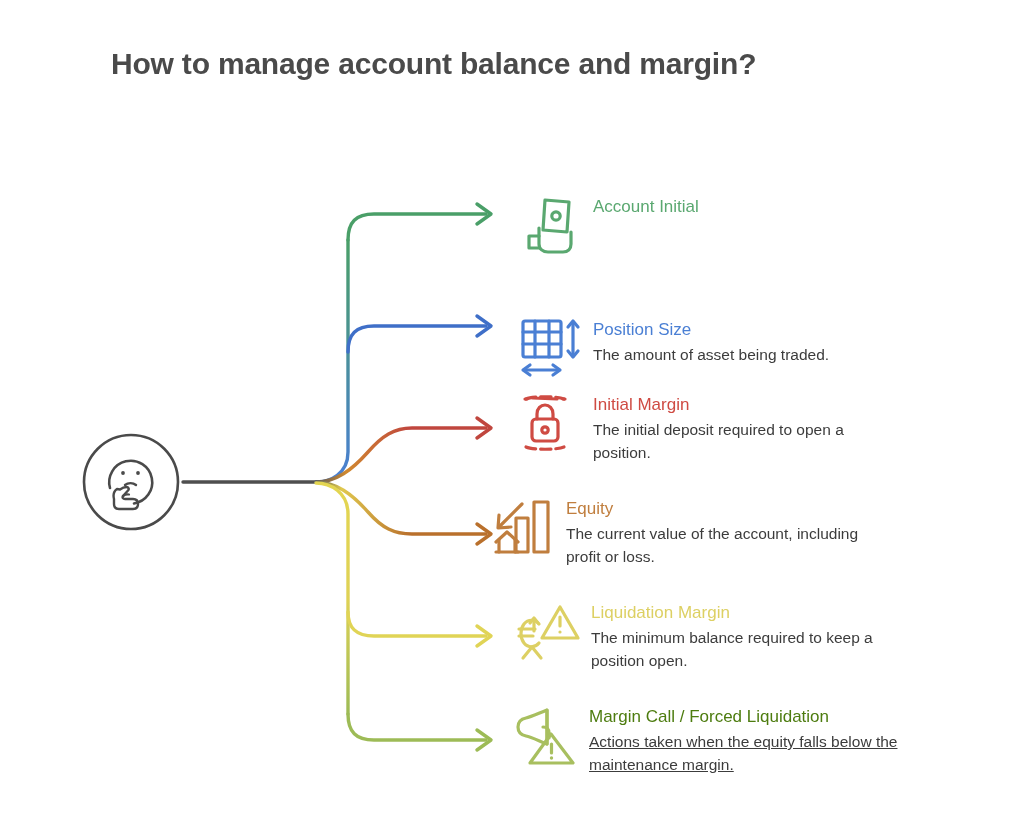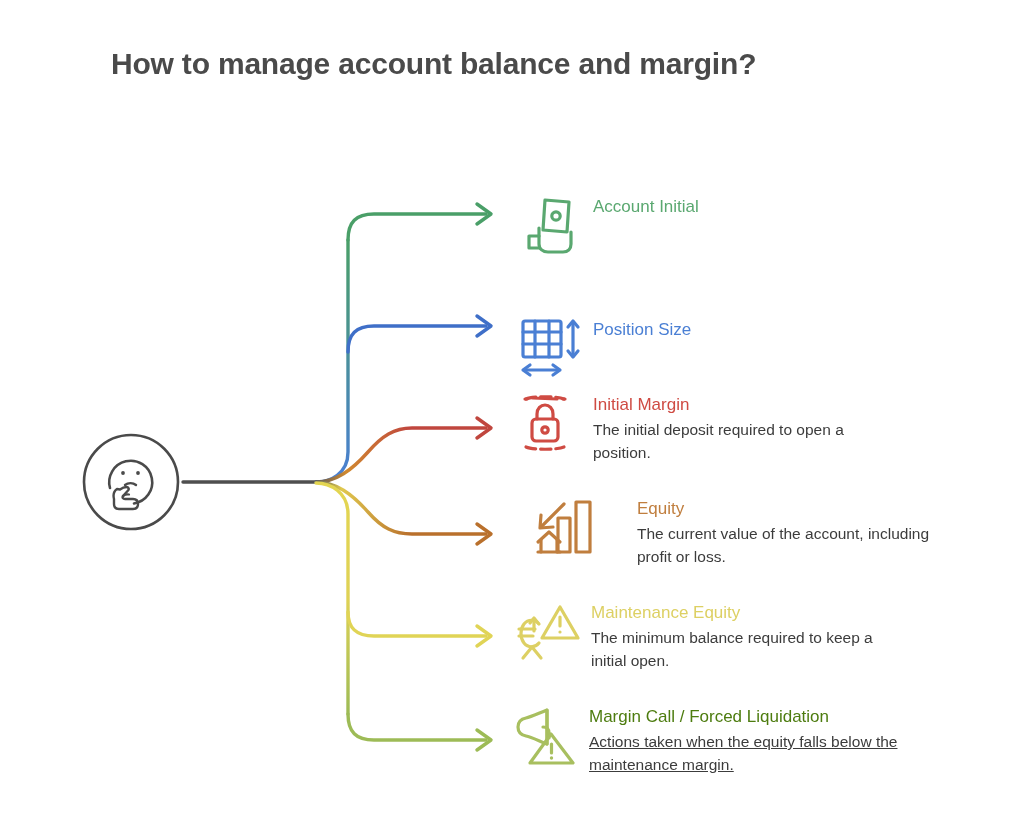--- a/index.html
+++ b/index.html
@@ -74,21 +74,21 @@
     font-size: 15.5px;
     line-height: 23px;
     color: #3c3c3c;
     max-width: 350px;
   }
 
   
   #row-0 { left: 517px; top: 192px; }
   #row-1 { left: 517px; top: 292px; margin-top: 23px; }
   #row-2 { left: 517px; top: 390px; }
-  #row-3 { left: 532px; top: 494px; gap: 29px; }
+  #row-3 { left: 490px; top: 494px; }
   #row-4 { left: 515px; top: 598px; }
   #row-5 { left: 513px; top: 702px; }
 
   #row-2 .row-desc, #row-3 .row-desc, #row-4 .row-desc { max-width: 305px; }
   #row-5 .row-desc { max-width: 350px; text-decoration: underline; }
 </style>
 </head>
 <body>
 
 <div id="page-title">How to manage account balance and margin?</div>
@@ -216,20 +216,21 @@
         <path d="M51,36 L56,42 L61,36"></path>
 
         <path d="M7,55 L42,55"></path>
         <path d="M13,50 L6,55 L13,60"></path>
         <path d="M36,50 L43,55 L36,60"></path>
       </g>
     </svg>
   </div>
   <div class="row-text">
     <div class="row-title" style="color:#4a7fd4;">Position Size</div>
+    <div class="row-desc">The amount of asset being traded.</div>
   </div>
 </div>
 
 <div class="row" id="row-2">
   <div class="row-icon">
     <svg width="68" height="68" viewBox="0 0 68 68" xmlns="http://www.w3.org/2000/svg">
       <g fill="none" stroke="#cf4b43" stroke-width="3.2" stroke-linecap="round" stroke-linejoin="round">
 
         <path d="M8,9 L10,9 M16,8 L40,9 M46,9 L48,9"></path>
         <path d="M9,9 C16,6 40,6 47,9" stroke-dasharray="10 5"></path>
@@ -284,22 +285,22 @@
         <path d="M24,26 C20,21 13,21 9,26 C5,31 5,40 9,45 C13,50 20,50 24,45"></path>
         <path d="M4,31 L20,31 M4,38 L18,38"></path>
         <path d="M19,21 L19,33"></path>
         <path d="M15,25 L19,20 L23,25"></path>
 
         <path d="M8,60 L17,49 L26,60"></path>
       </g>
     </svg>
   </div>
   <div class="row-text">
-    <div class="row-title" style="color:#ddd063;">Maintenance Equity</div>
-    <div class="row-desc">The minimum balance required to keep a initial open.</div>
+    <div class="row-title" style="color:#ddd063;">Liquidation Margin</div>
+    <div class="row-desc">The minimum balance required to keep a position open.</div>
   </div>
 </div>
 
 <div class="row" id="row-5">
   <div class="row-icon">
     <svg width="68" height="68" viewBox="0 0 68 68" xmlns="http://www.w3.org/2000/svg">
       <g fill="none" stroke="#a8bf5f" stroke-width="3.2" stroke-linecap="round" stroke-linejoin="round">
 
         <path d="M34,8 C24,12 18,15 13,16 C8,17 5,20 5,25 C5,30 8,33 13,34
                  C18,35 24,38 34,42 Z"></path>

